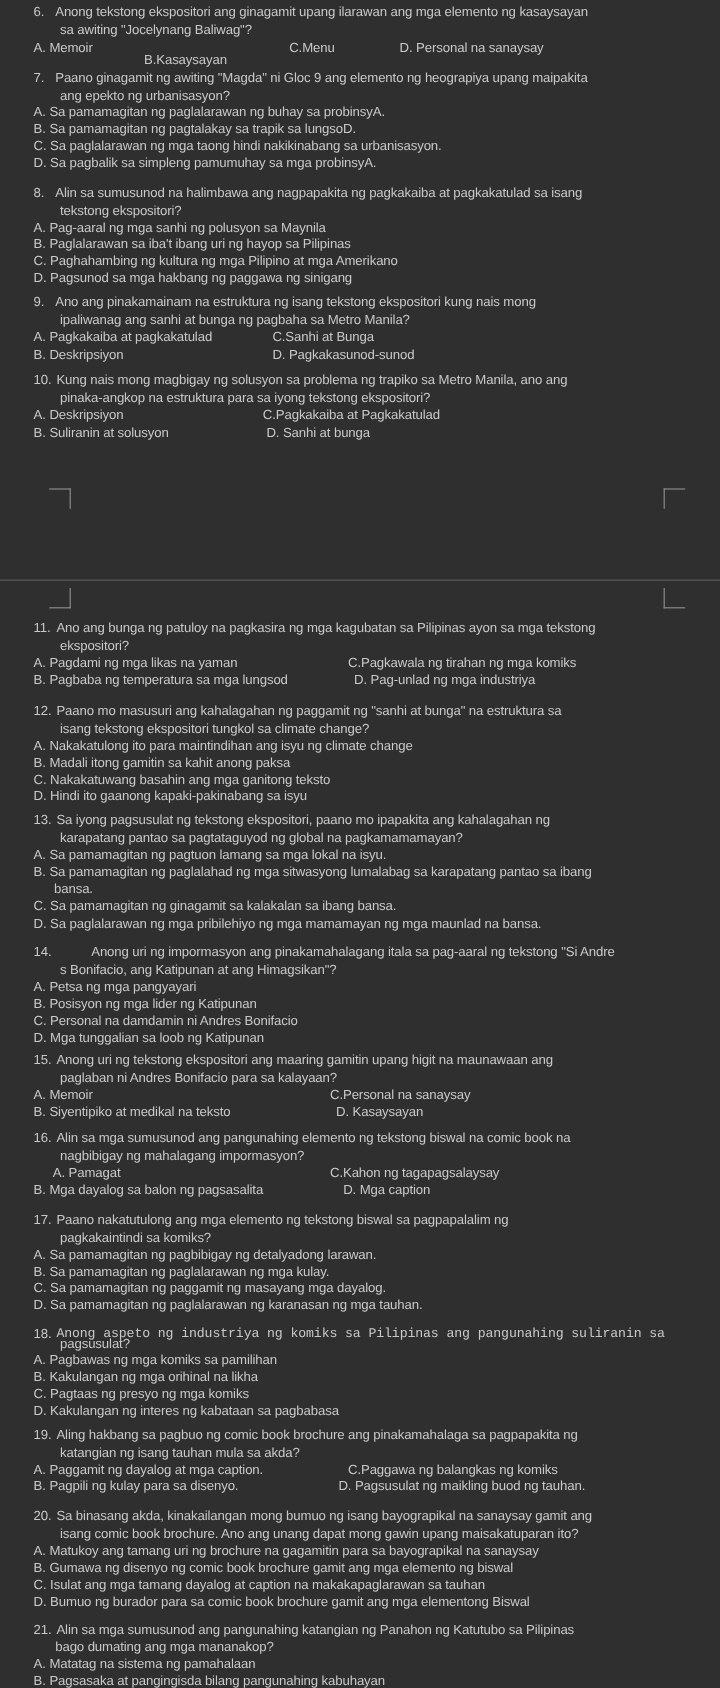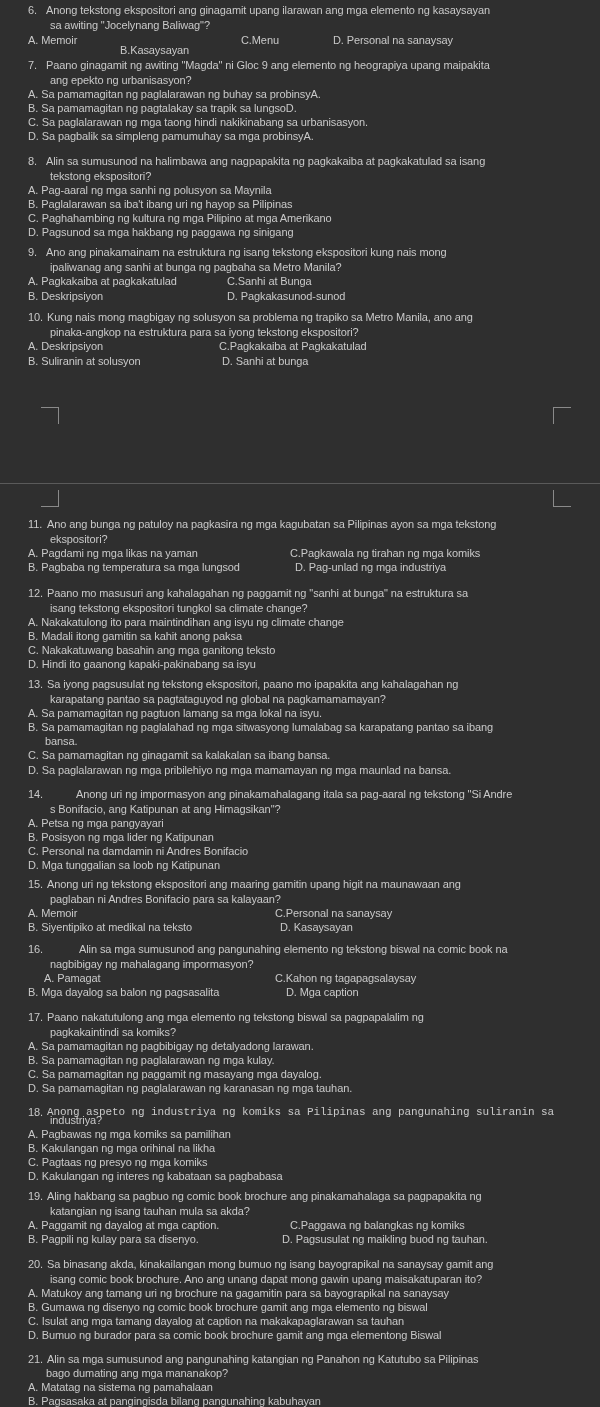--- a/index.html
+++ b/index.html
@@ -125,42 +125,42 @@
   <div class="line" style="top: 877px; left: 47px;">Anong uri ng tekstong ekspositori ang maaring gamitin upang higit na maunawaan ang</div>
   <div class="line" style="top:892px;left:50px">paglaban ni Andres Bonifacio para sa kalayaan?</div>
   <div class="line" style="top:906px;left:28px">A. Memoir</div>
   <div class="line" style="top:906px;left:275px">C.Personal na sanaysay</div>
   <div class="line" style="top:920px;left:28px">B. Siyentipiko at medikal na teksto</div>
   <div class="line" style="top:920px;left:280px">D. Kasaysayan</div>
 </div>
 
 <div>
   <div class="line" style="top:942px;left:28px">16.</div>
-  <div class="line" style="top: 942px; left: 47px; margin-left: 32px;">Alin sa mga sumusunod ang pangunahing elemento ng tekstong biswal na comic book na</div>
+  <div class="line" style="top: 942px; left: 47px;">Alin sa mga sumusunod ang pangunahing elemento ng tekstong biswal na comic book na</div>
   <div class="line" style="top:957px;left:50px">nagbibigay ng mahalagang impormasyon?</div>
   <div class="line" style="top:971px;left:44px">A. Pamagat</div>
   <div class="line" style="top:971px;left:275px">C.Kahon ng tagapagsalaysay</div>
   <div class="line" style="top:985px;left:28px">B. Mga dayalog sa balon ng pagsasalita</div>
   <div class="line" style="top:985px;left:286px">D. Mga caption</div>
 </div>
 
 <div>
   <div class="line" style="top:1010px;left:28px">17.</div>
   <div class="line" style="top: 1010px; left: 47px;">Paano nakatutulong ang mga elemento ng tekstong biswal sa pagpapalalim ng</div>
   <div class="line" style="top:1025px;left:50px">pagkakaintindi sa komiks?</div>
   <div class="line" style="top:1039px;left:28px">A. Sa pamamagitan ng pagbibigay ng detalyadong larawan.</div>
   <div class="line" style="top:1053px;left:28px">B. Sa pamamagitan ng paglalarawan ng mga kulay.</div>
   <div class="line" style="top:1067px;left:28px">C. Sa pamamagitan ng paggamit ng masayang mga dayalog.</div>
   <div class="line" style="top:1081px;left:28px">D. Sa pamamagitan ng paglalarawan ng karanasan ng mga tauhan.</div>
 </div>
 
 <div>
   <div class="line" style="top:1105px;left:28px">18.</div>
   <div class="line" style="top: 1105px; left: 47px; font-family: Liberation Mono, monospace;">Anong aspeto ng industriya ng komiks sa Pilipinas ang pangunahing suliranin sa</div>
-  <div class="line" style="top:1112px;left:50px;top:1113px">industriya?</div>
+  <div class="line" style="top:1112px;left:50px;top:1113px">pagsusulat?</div>
   <div class="line" style="top:1127px;left:28px">A. Pagbawas ng mga komiks sa pamilihan</div>
   <div class="line" style="top:1141px;left:28px">B. Kakulangan ng mga orihinal na likha</div>
   <div class="line" style="top:1155px;left:28px">C. Pagtaas ng presyo ng mga komiks</div>
   <div class="line" style="top:1169px;left:28px">D. Kakulangan ng interes ng kabataan sa pagbabasa</div>
 </div>
 
 <div>
   <div class="line" style="top:1189px;left:28px">19.</div>
   <div class="line" style="top: 1189px; left: 47px;">Aling hakbang sa pagbuo ng comic book brochure ang pinakamahalaga sa pagpapakita ng</div>
   <div class="line" style="top:1204px;left:50px">katangian ng isang tauhan mula sa akda?</div>

